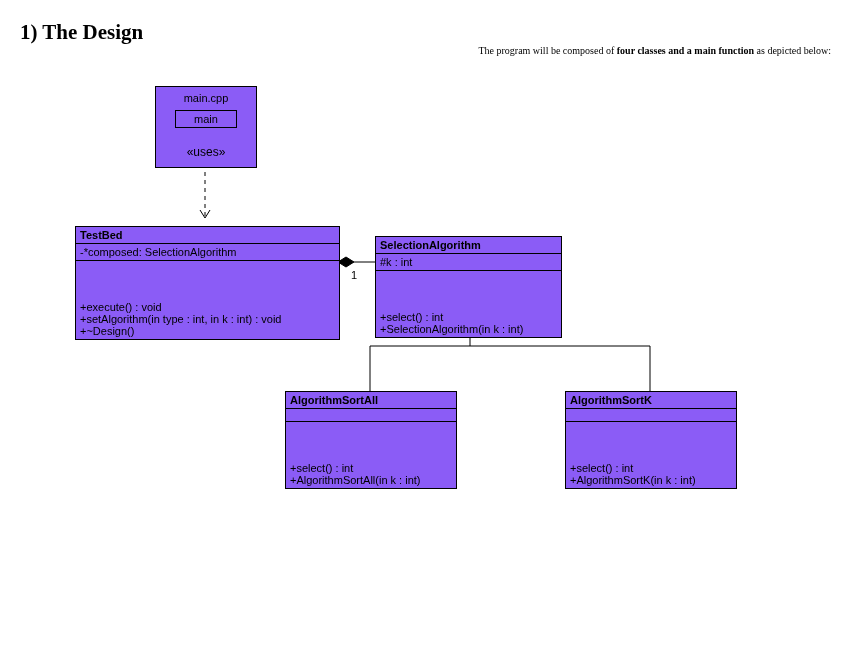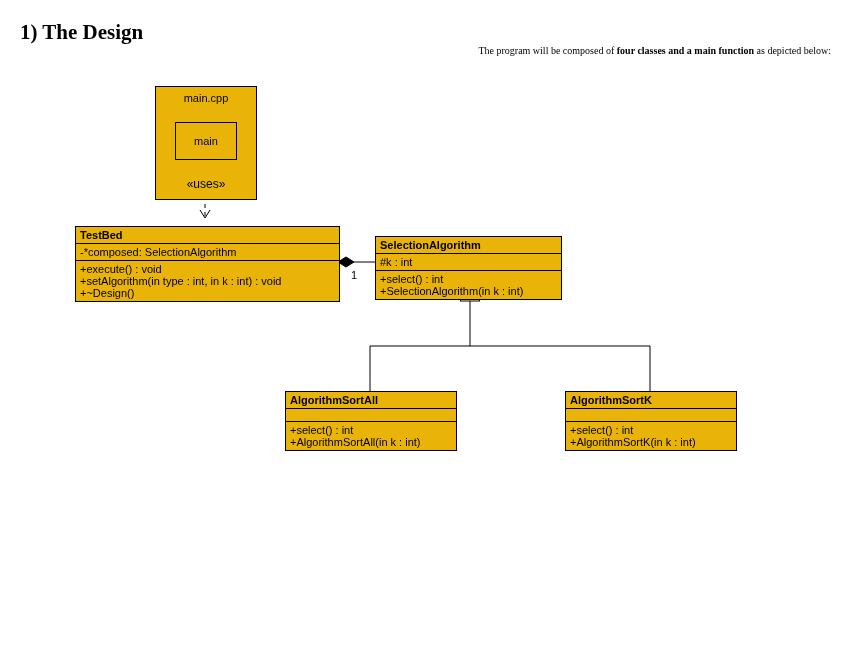--- a/index.html
+++ b/index.html
@@ -27,52 +27,53 @@
       position: relative;
       width: 750px;
       height: 450px;
       margin-left: 20px;
       font-family: Arial, Helvetica, sans-serif;
       font-size: 11px;
     }
     .uml-box {
       position: absolute;
       border: 1px solid #000;
-      background: #eab308;
+      background: #8b5cf6;
     }
     .uml-title {
       text-align: left;
       font-weight: bold;
       border-bottom: 1px solid #000;
       padding: 2px 4px;
     }
     .uml-section {
       border-bottom: 1px solid #000;
       padding: 2px 4px;
       min-height: 8px;
     }
     .uml-section:last-child {
       border-bottom: none;
+      margin-top: 38px;
     }
     .uml-section div {
       white-space: nowrap;
     }
     
     .main-cpp {
       left: 115px;
       top: 0px;
       width: 100px;
       padding: 5px 0 8px 0;
       text-align: center;
     }
     .main-inner {
       border: 1px solid #000;
-      margin: 18px auto 0 auto;
+      margin: 6px auto 0 auto;
       width: 60px;
-      padding: 12px 0;
+      padding: 2px 0;
       font-size: 11px;
     }
     .uses {
       font-size: 12px;
       margin-top: 17px;
     }
     
     .testbed {
       left: 35px;
       top: 140px;

